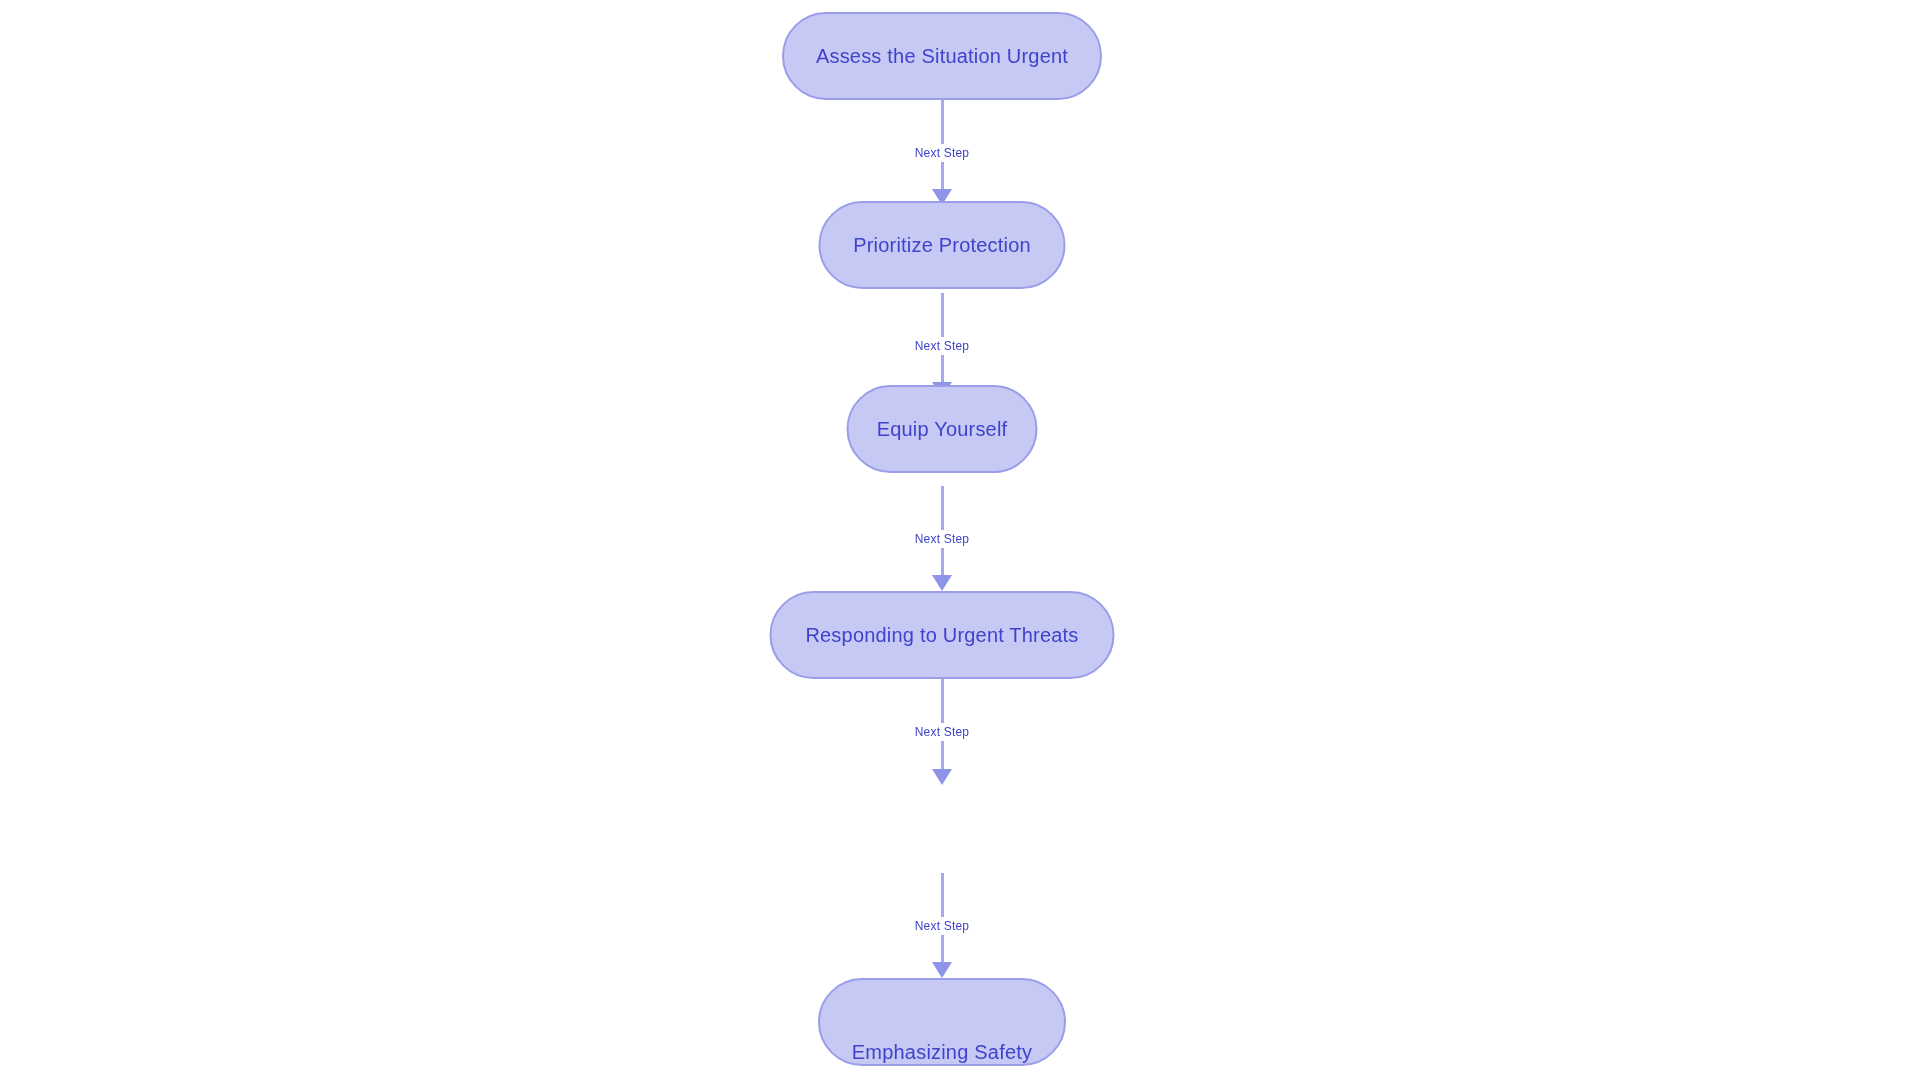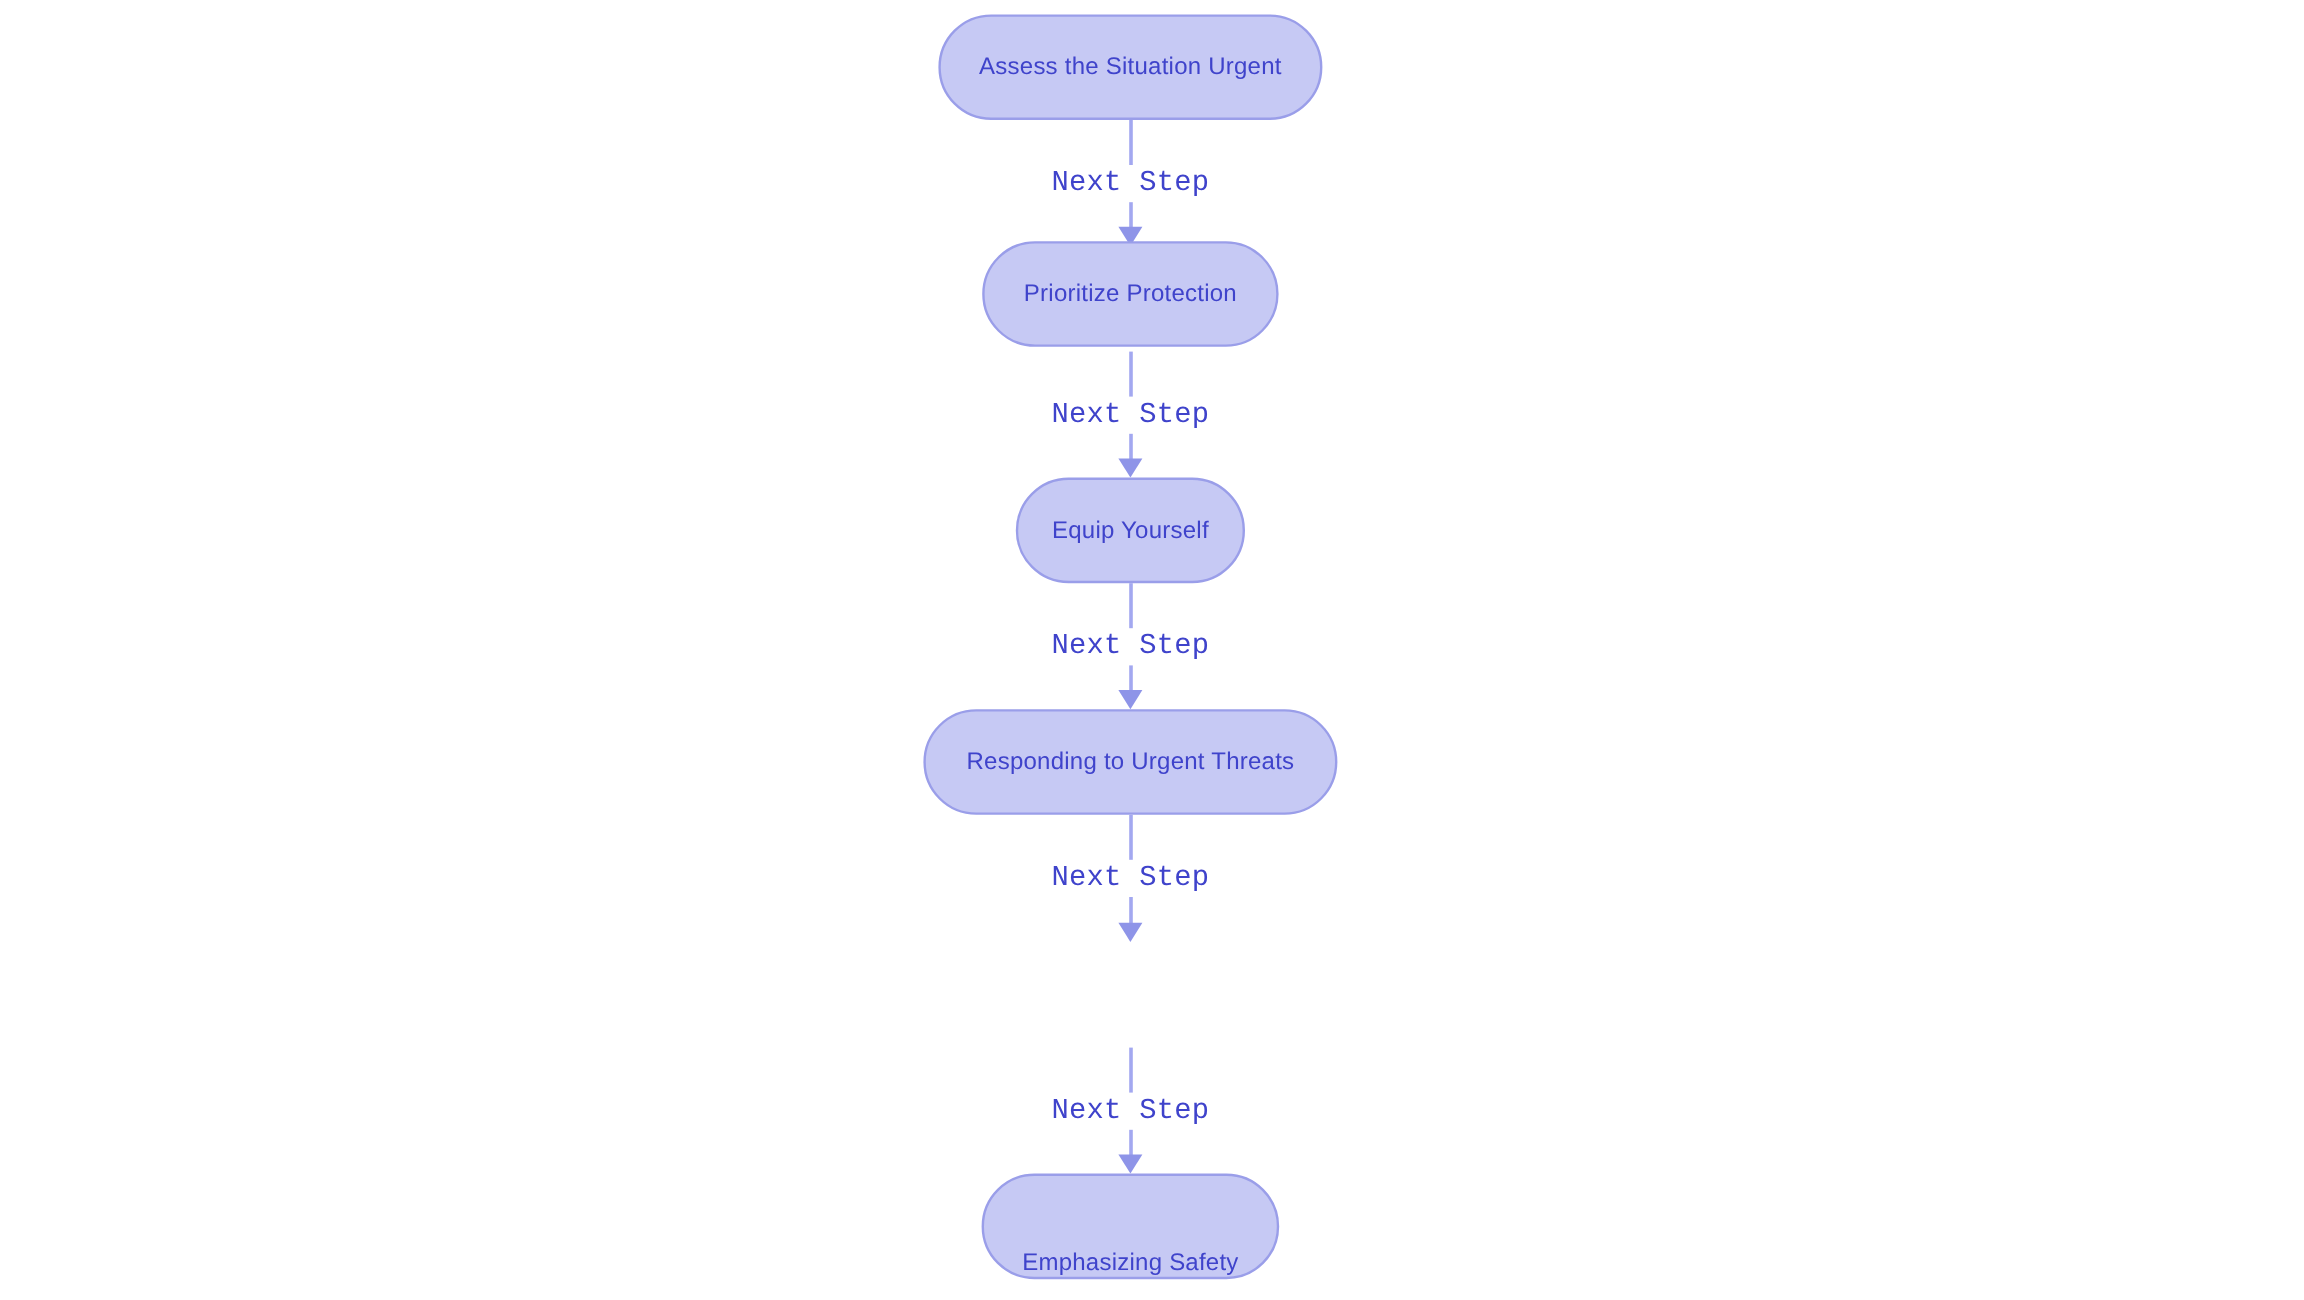--- a/index.html
+++ b/index.html
@@ -43,25 +43,24 @@
     height: 0;
     border-left: 10px solid transparent;
     border-right: 10px solid transparent;
     border-top: 16px solid var(--edge-arrow);
   }
   .edge-label {
     position: absolute;
     transform: translate(-50%, -50%);
     background: var(--label-bg);
     color: var(--label-text);
-    font-size: 24px;
+    font-size: 12px;
     letter-spacing: 0.2px;
     padding: 2px 8px;
     white-space: nowrap;
-    font-family: Liberation Mono, monospace;
   }
 </style>
 </head>
 <body>
 
 <div class="canvas">
     <div class="edge-line" style="left: 940.5px; top: 100px; height: 92px;"></div>
     <div class="edge-arrowhead" style="left: 932px; top: 189px;"></div>
     <div class="edge-label" style="left: 942px; top: 152.5px;">Next Step</div>
     <div class="edge-line" style="left: 940.5px; top: 293px; height: 92px;"></div>
@@ -75,21 +74,21 @@
     <div class="edge-label" style="left: 942px; top: 732px;">Next Step</div>
     <div class="edge-line" style="left: 940.5px; top: 873px; height: 92px;"></div>
     <div class="edge-arrowhead" style="left: 932px; top: 962px;"></div>
     <div class="edge-label" style="left: 942px; top: 925.5px;">Next Step</div>
     <div class="flow-node" style="left: 942px; top: 12px; width: 320px; height: 88px;">
       <span class="flow-node-label">Assess the Situation Urgent</span>
     </div>
     <div class="flow-node" style="left: 942px; top: 201px; width: 247px; height: 88px;">
       <span class="flow-node-label">Prioritize Protection</span>
     </div>
-    <div class="flow-node" style="left: 942px; top: 398px; width: 191px; height: 88px;">
+    <div class="flow-node" style="left: 942px; top: 385px; width: 191px; height: 88px;">
       <span class="flow-node-label">Equip Yourself</span>
     </div>
     <div class="flow-node" style="left: 942px; top: 591px; width: 345px; height: 88px;">
       <span class="flow-node-label">Responding to Urgent Threats</span>
     </div>
     <div class="flow-node" style="left: 942px; top: 978px; width: 248px; height: 88px; align-items: flex-end;">
       <span class="flow-node-label">Emphasizing Safety</span>
     </div>
   </div>
 

